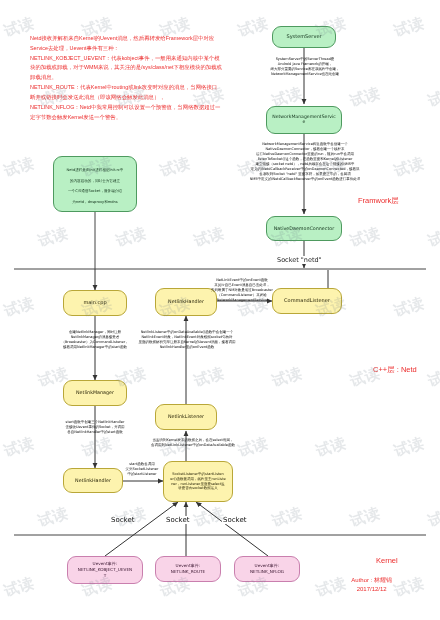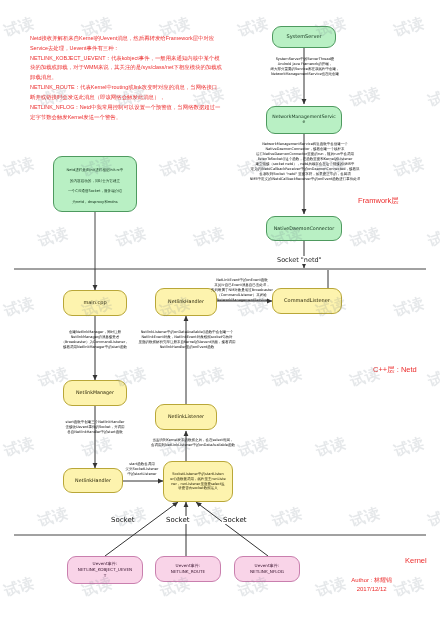--- a/index.html
+++ b/index.html
@@ -241,21 +241,21 @@
   <div class="node pink" style="left:155px;top:556px;width:66px;height:26px;font-size:4.2px;line-height:1.35;">
     <span class="t" style="white-space:pre-line;">Uevent事件:
 NETLINK_ROUTE</span>
   </div>
 
   <div class="node pink" style="left:234px;top:556px;width:66px;height:26px;font-size:4.2px;line-height:1.35;">
     <span class="t" style="white-space:pre-line;">Uevent事件:
 NETLINK_NFLOG</span>
   </div>
 
-  <div class="red layer-label" style="left:376px;top:556px;margin-left:29px;">Kernel</div>
+  <div class="red layer-label" style="left:376px;top:556px;">Kernel</div>
 
   <div class="red" id="author">
     <div>Author : 林耀锦</div>
     <div>2017/12/12</div>
   </div>
 
   <div class="wm-layer" id="wm-layer">
       <span class="wm" style="left: 4px; top: 18px;">试读</span>
       <span class="wm" style="left: 82px; top: 18px;">试读</span>
       <span class="wm" style="left: 160px; top: 18px;">试读</span>

